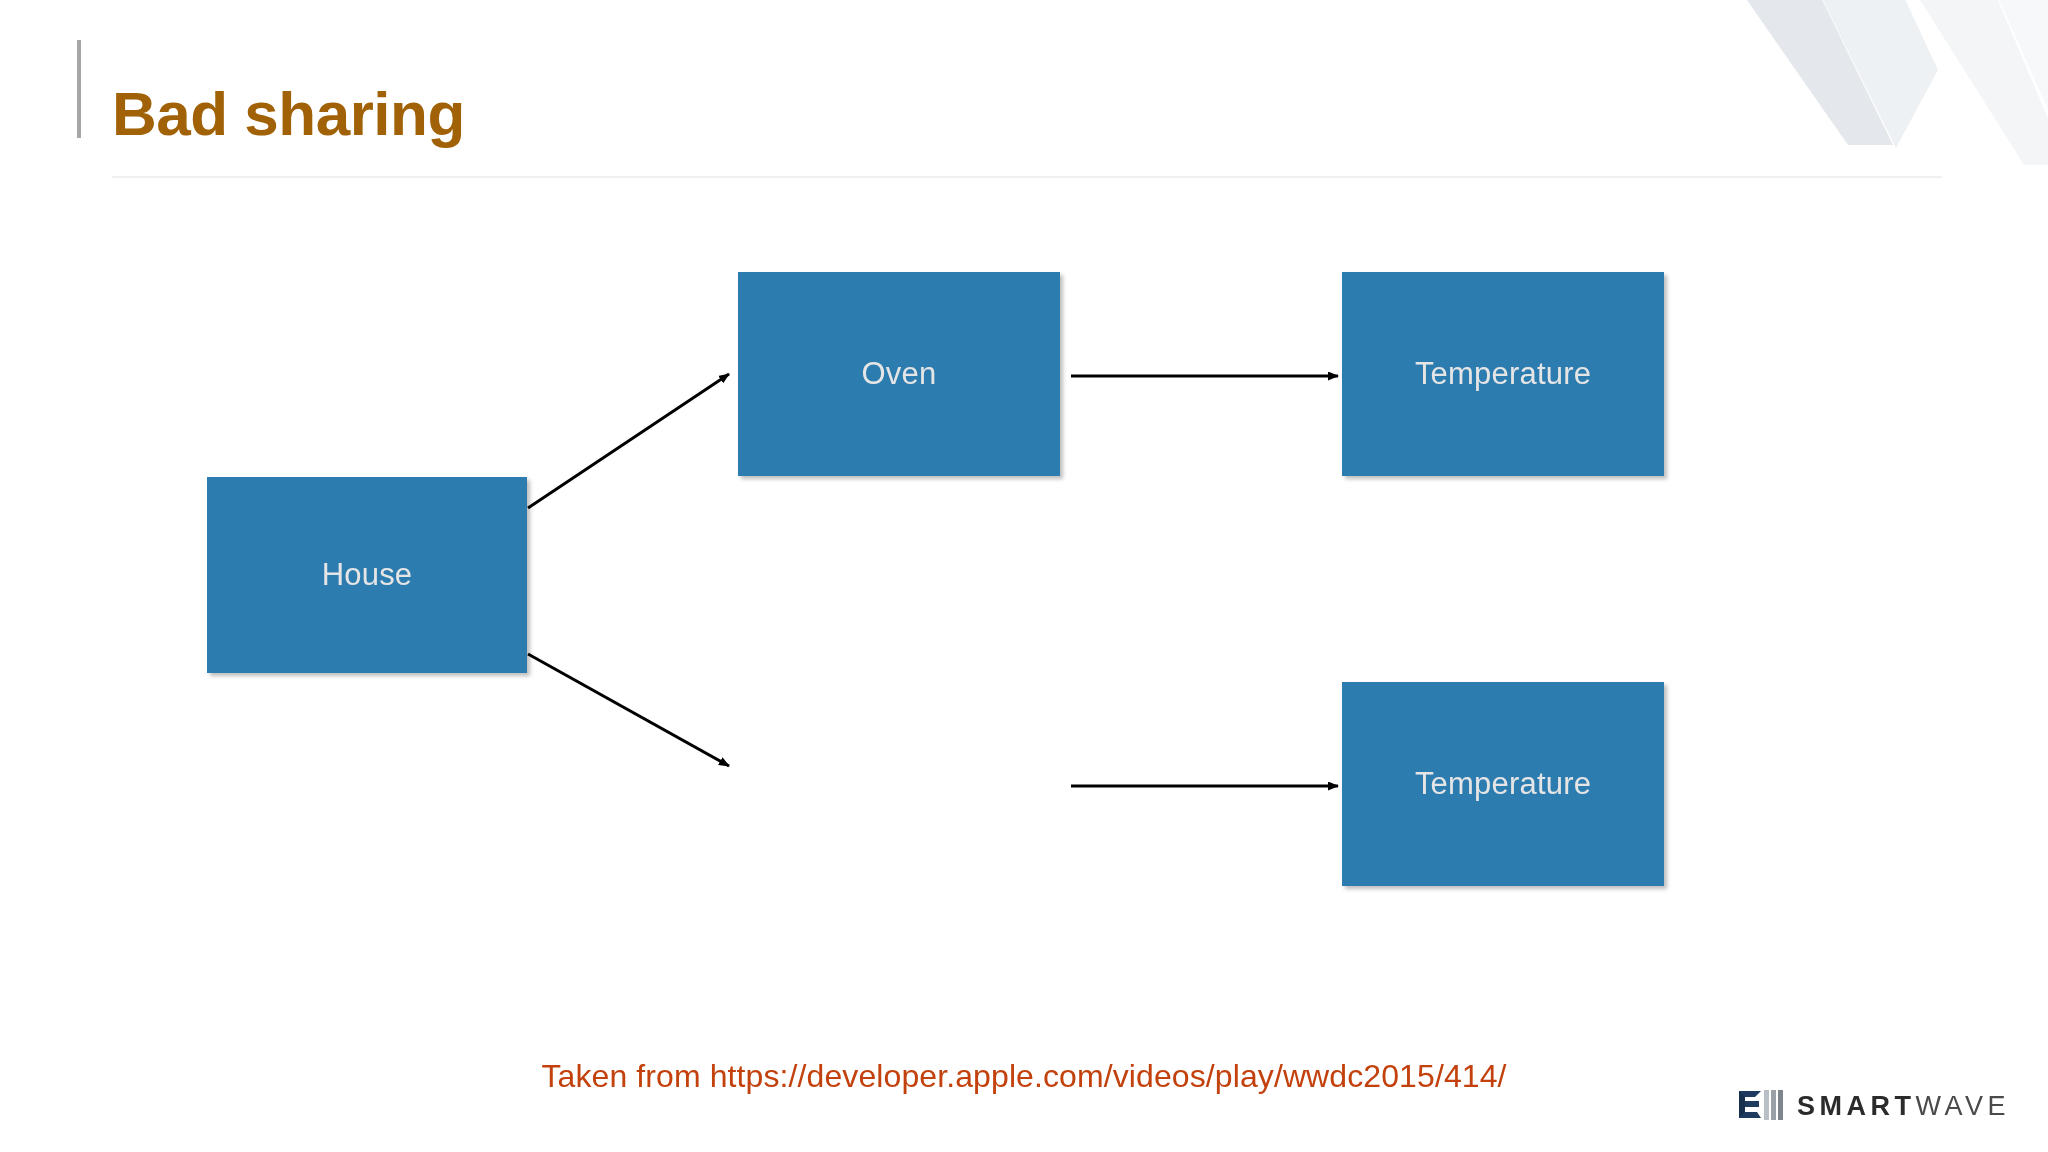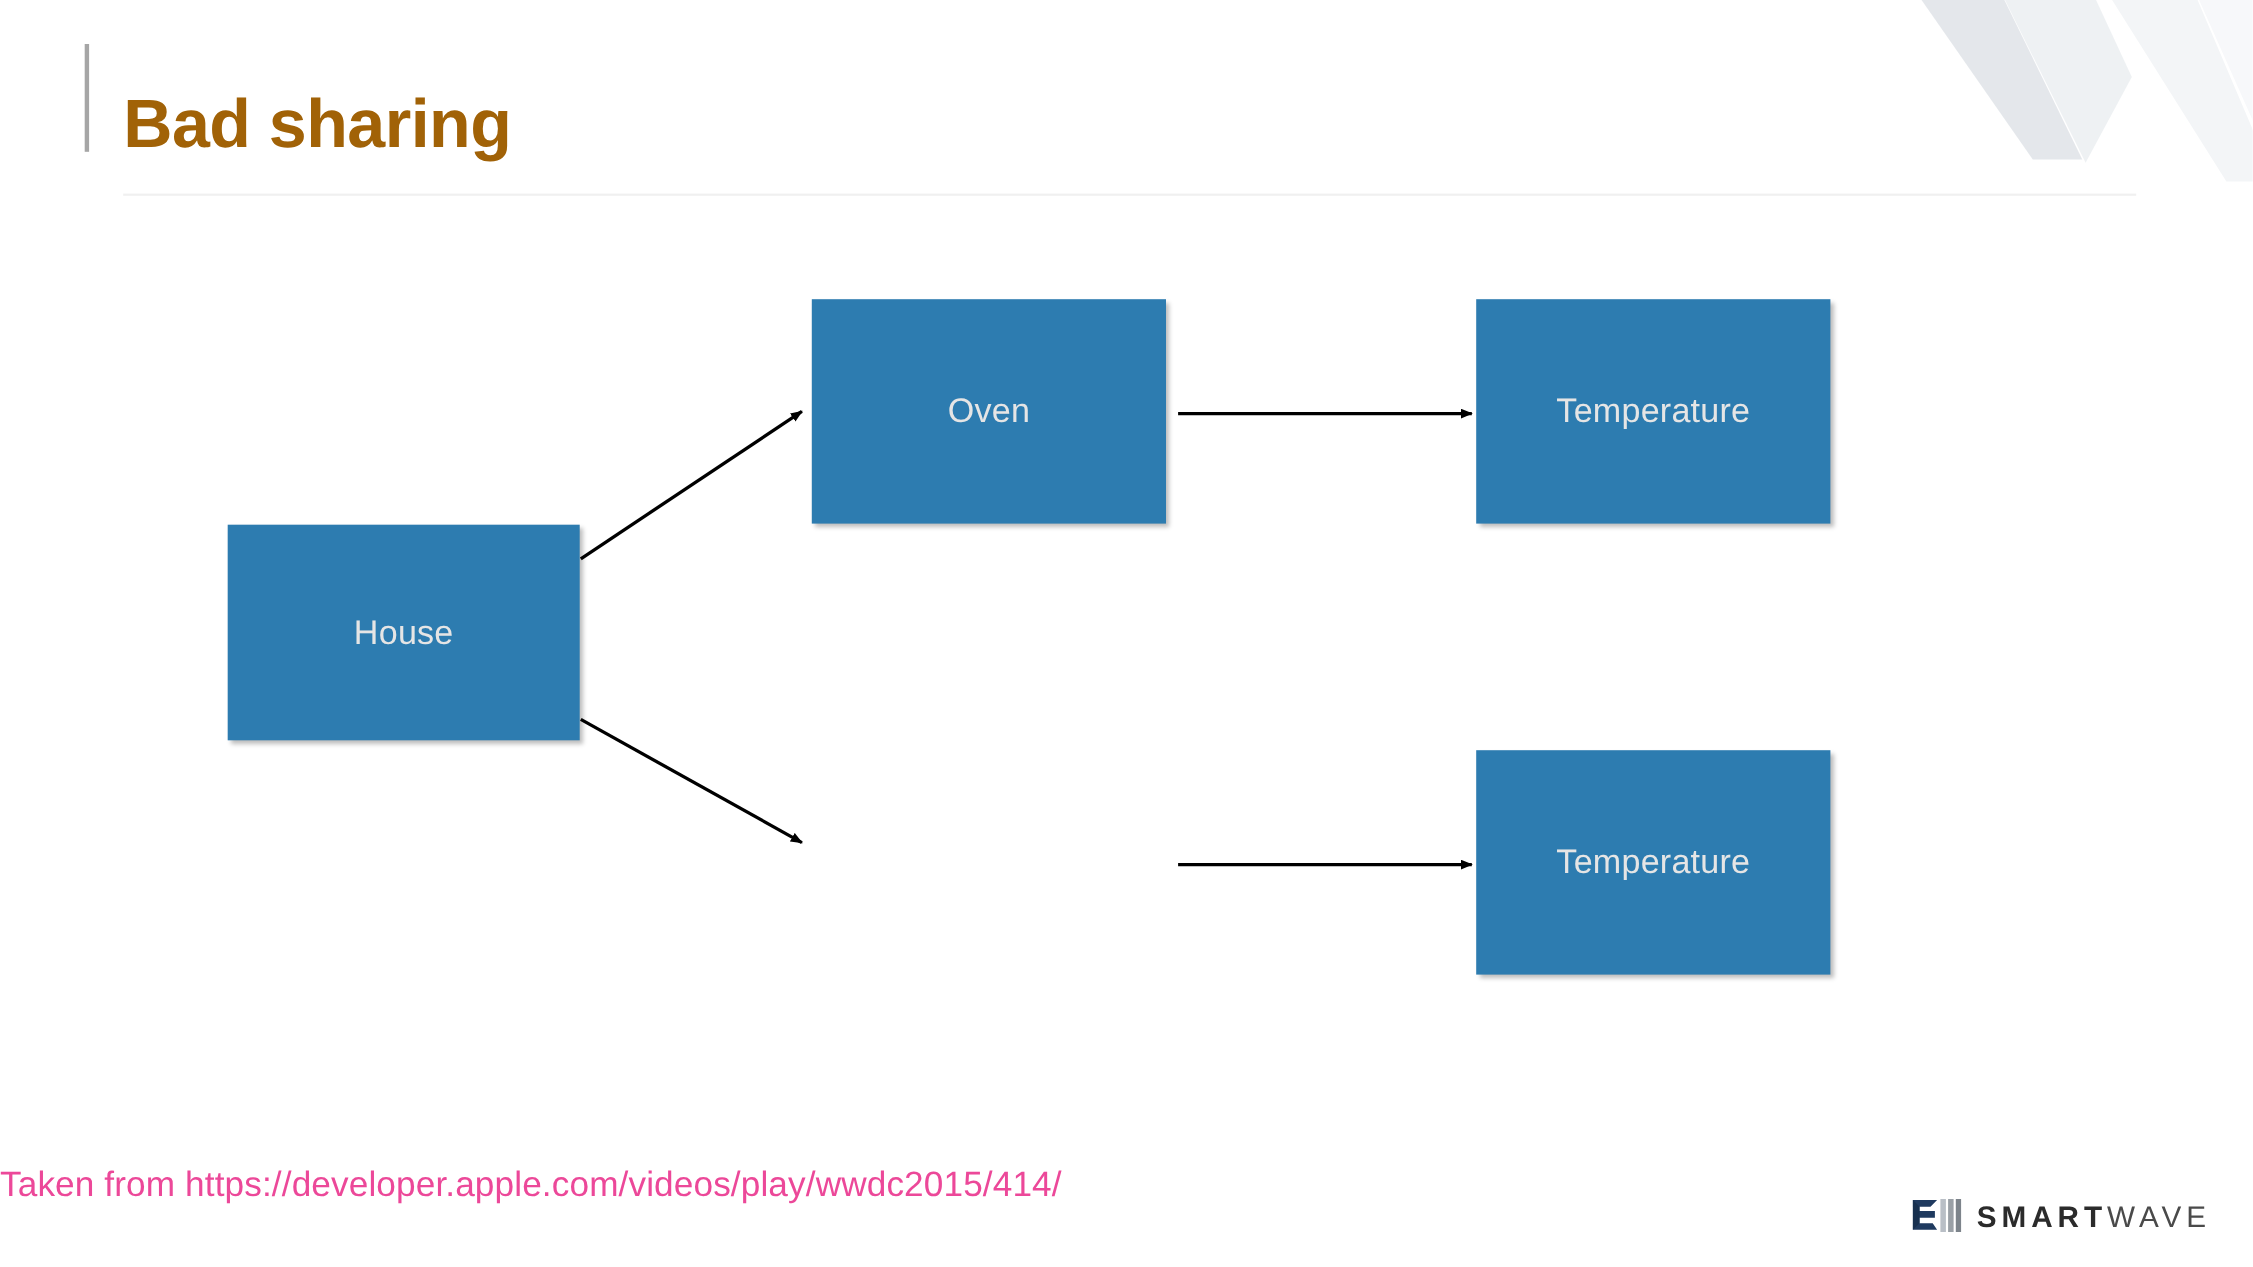--- a/index.html
+++ b/index.html
@@ -103,23 +103,23 @@
     height: 1152px;
     pointer-events: none;
   }
 
   
   #caption {
     position: absolute;
     left: 0;
     top: 1058px;
     width: 2048px;
-    text-align: left;
+    text-align: center;
     font-size: 32px;
-    color: #ec4899;
+    color: #c2410c;
     letter-spacing: 0.1px;
   }
 
   
   #brand-logo {
     position: absolute;
     right: 38px;
     bottom: 26px;
     display: flex;
     align-items: center;

